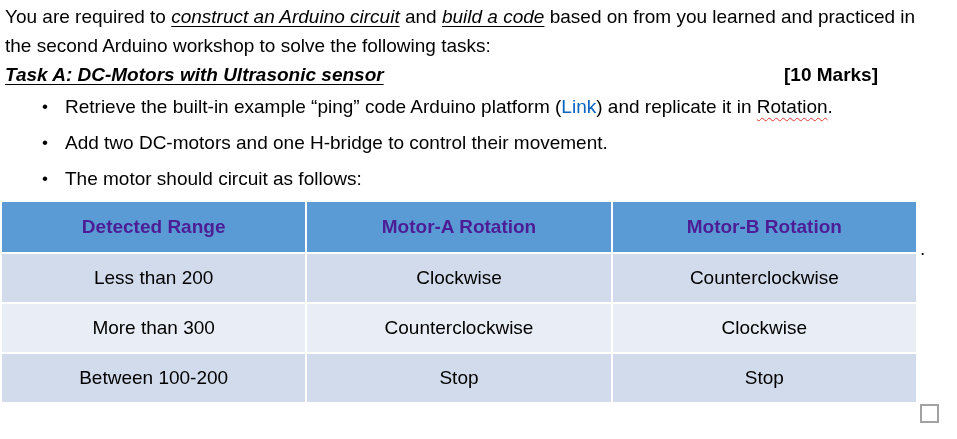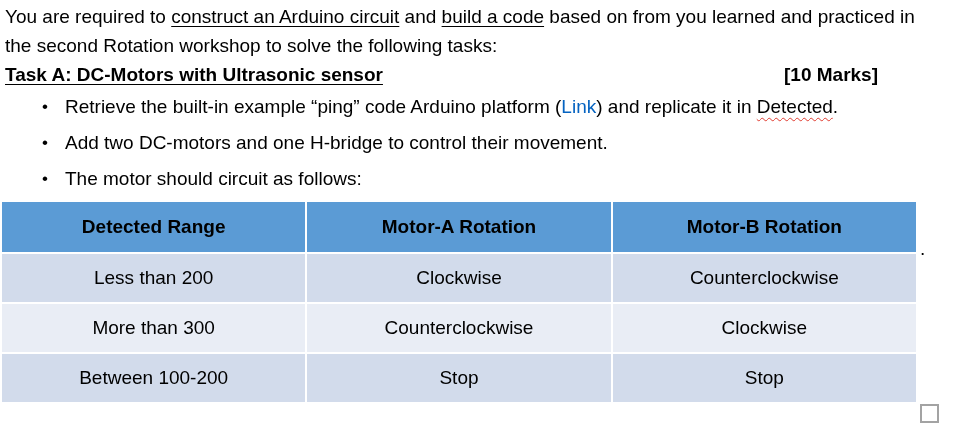--- a/index.html
+++ b/index.html
@@ -8,21 +8,21 @@
     width: 957px;
     height: 439px;
     background: #ffffff;
     font-family: "Liberation Sans", sans-serif;
     font-size: 19px;
     color: #000000;
     overflow: hidden;
   }
   .intro { margin: 2px 0 0 5px; }
   .intro .line { line-height: 29px; white-space: nowrap; }
-  .u { text-decoration: underline; text-underline-offset: 3px; }
+  .u { text-decoration: underline; text-underline-offset: 3px; font-style: italic; }
   .bold { font-weight: 700; }
   .task-row {
     display: flex;
     justify-content: space-between;
     align-items: baseline;
     margin-left: 5px;
     width: 873px;
     line-height: 29px;
   }
   .bullets { list-style: none; margin: 3px 0 0 0; padding: 0; }
@@ -57,21 +57,21 @@
   }
   table.rotation th, table.rotation td {
     border: 2px solid #ffffff;
     padding: 0;
     font-size: 19px;
   }
   table.rotation th {
     background: var(--table-header-bg, #5b9bd5);
     font-weight: 700;
     height: 50px;
-    color: #000000;
+    color: #4c1d95;
   }
   table.rotation tr.odd td { background: var(--band-odd, #d2dbeb); height: 48px; }
   table.rotation tr.even td { background: var(--band-even, #e9edf5); height: 48px; }
   .after-period {
     position: absolute;
     left: 920px;
     top: 234px;
     font-size: 19px;
     line-height: 29px;
   }
@@ -85,31 +85,31 @@
     border: 2px solid var(--box-border, #a3a3a3);
   }
 </style>
 </head>
 <body>
 
 <div class="page">
 
   <div class="intro">
     <div class="line"><span>You are required to </span><span class="u">construct an Arduino circuit</span><span> and </span><span class="u">build a code</span><span> based on from you learned and practiced in</span></div>
-    <div class="line">the second Rotation workshop to solve the following tasks:</div>
+    <div class="line">the second Arduino workshop to solve the following tasks:</div>
   </div>
 
   <div class="task-row">
     <span class="bold u">Task A: DC-Motors with Ultrasonic sensor</span>
     <span class="bold">[10 Marks]</span>
   </div>
 
   <ul class="bullets">
     <li>
-      <span class="bullet">•</span><span>Retrieve the built-in example “ping” code Arduino platform (</span><a class="link">Link</a><span>) and replicate it in </span><span class="squiggly">Detected</span><span>.</span>
+      <span class="bullet">•</span><span>Retrieve the built-in example “ping” code Arduino platform (</span><a class="link">Link</a><span>) and replicate it in </span><span class="squiggly">Rotation</span><span>.</span>
     </li>
     <li>
       <span class="bullet">•</span><span>Add two DC-motors and one H-bridge to control their movement.</span>
     </li>
     <li>
       <span class="bullet">•</span><span>The motor should circuit as follows:</span>
     </li>
   </ul>
 
   <table class="rotation">

